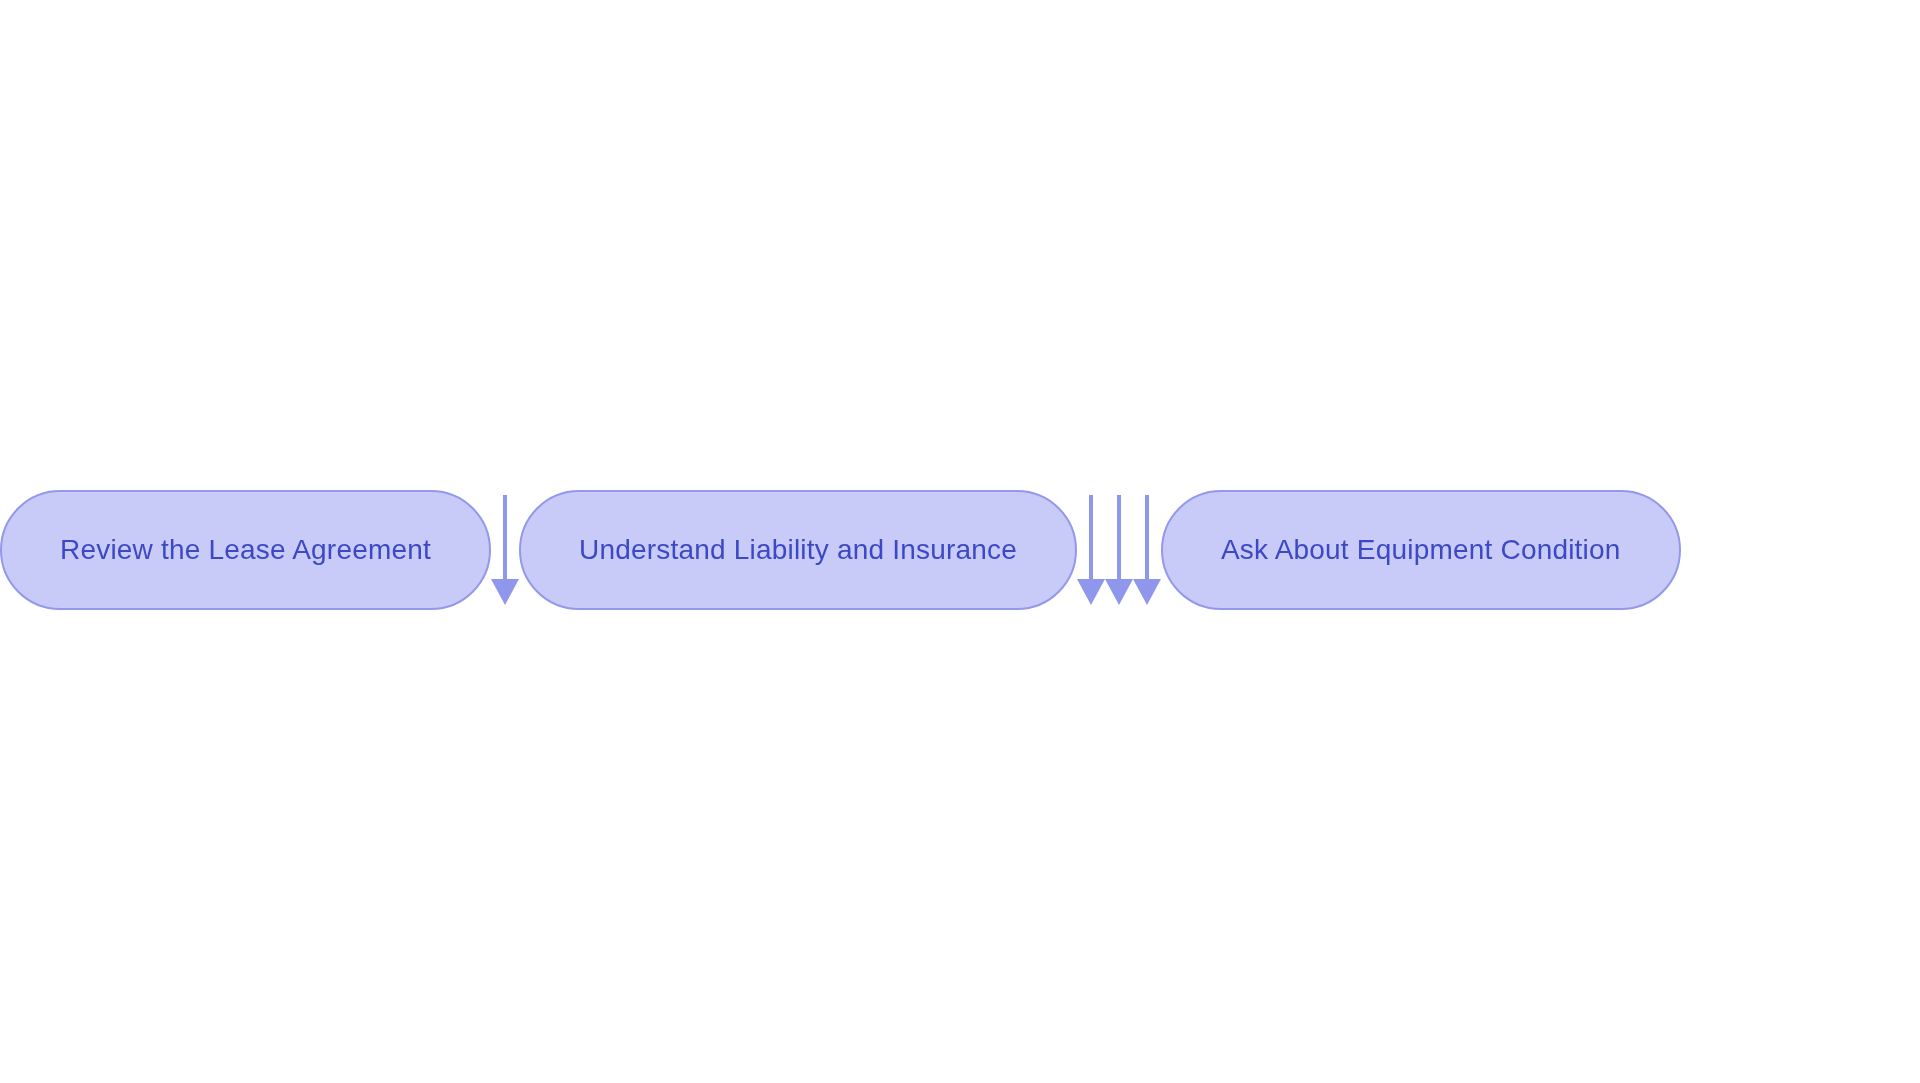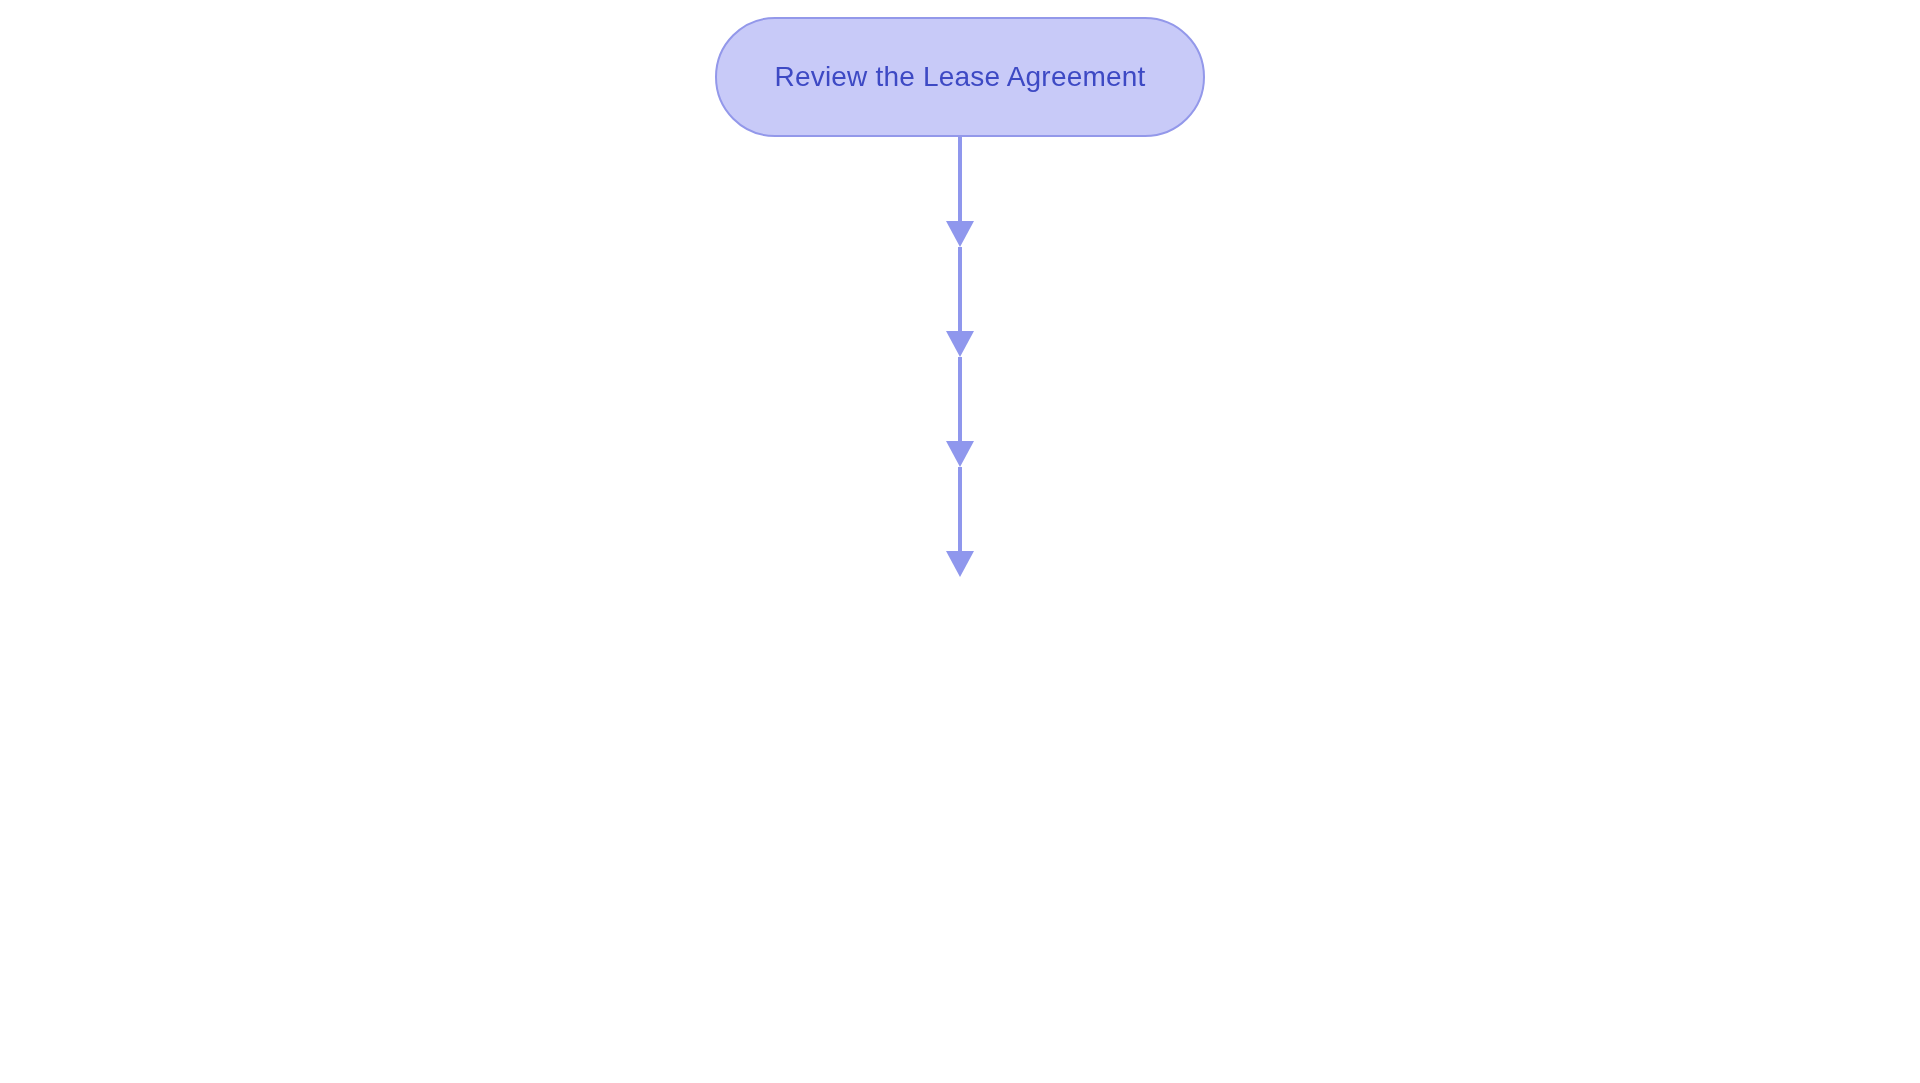--- a/index.html
+++ b/index.html
@@ -13,21 +13,21 @@
   html, body {
     background: var(--bg);
     font-family: "Liberation Sans", "DejaVu Sans", sans-serif;
   }
   .canvas {
     position: relative;
     width: 1920px;
     height: 1083px;
     background: var(--bg);
     display: flex;
-    flex-direction: column;
+    flex-direction: row;
     align-items: center;
     padding-top: 17px;
     overflow: hidden;
   }
   .node {
     height: 120px;
     min-height: 120px;
     border-radius: 60px;
     background: var(--node-fill);
     border: 2px solid var(--node-border);
@@ -74,32 +74,38 @@
 
   <div class="node">
     <span class="node-label">Review the Lease Agreement</span>
   </div>
 
   <div class="arrow">
     <div class="arrow-stem"></div>
     <div class="arrow-head"></div>
   </div>
 
+  <div class="node">
+    <span class="node-label">Understand Liability and Insurance</span>
+  </div>
 
   <div class="arrow">
     <div class="arrow-stem"></div>
     <div class="arrow-head"></div>
   </div>
 
 
   <div class="arrow">
     <div class="arrow-stem"></div>
     <div class="arrow-head"></div>
   </div>
 
 
   <div class="arrow">
     <div class="arrow-stem"></div>
     <div class="arrow-head"></div>
   </div>
 
+  <div class="node">
+    <span class="node-label">Ask About Equipment Condition</span>
+  </div>
 
 </div>
 
 </body></html>

